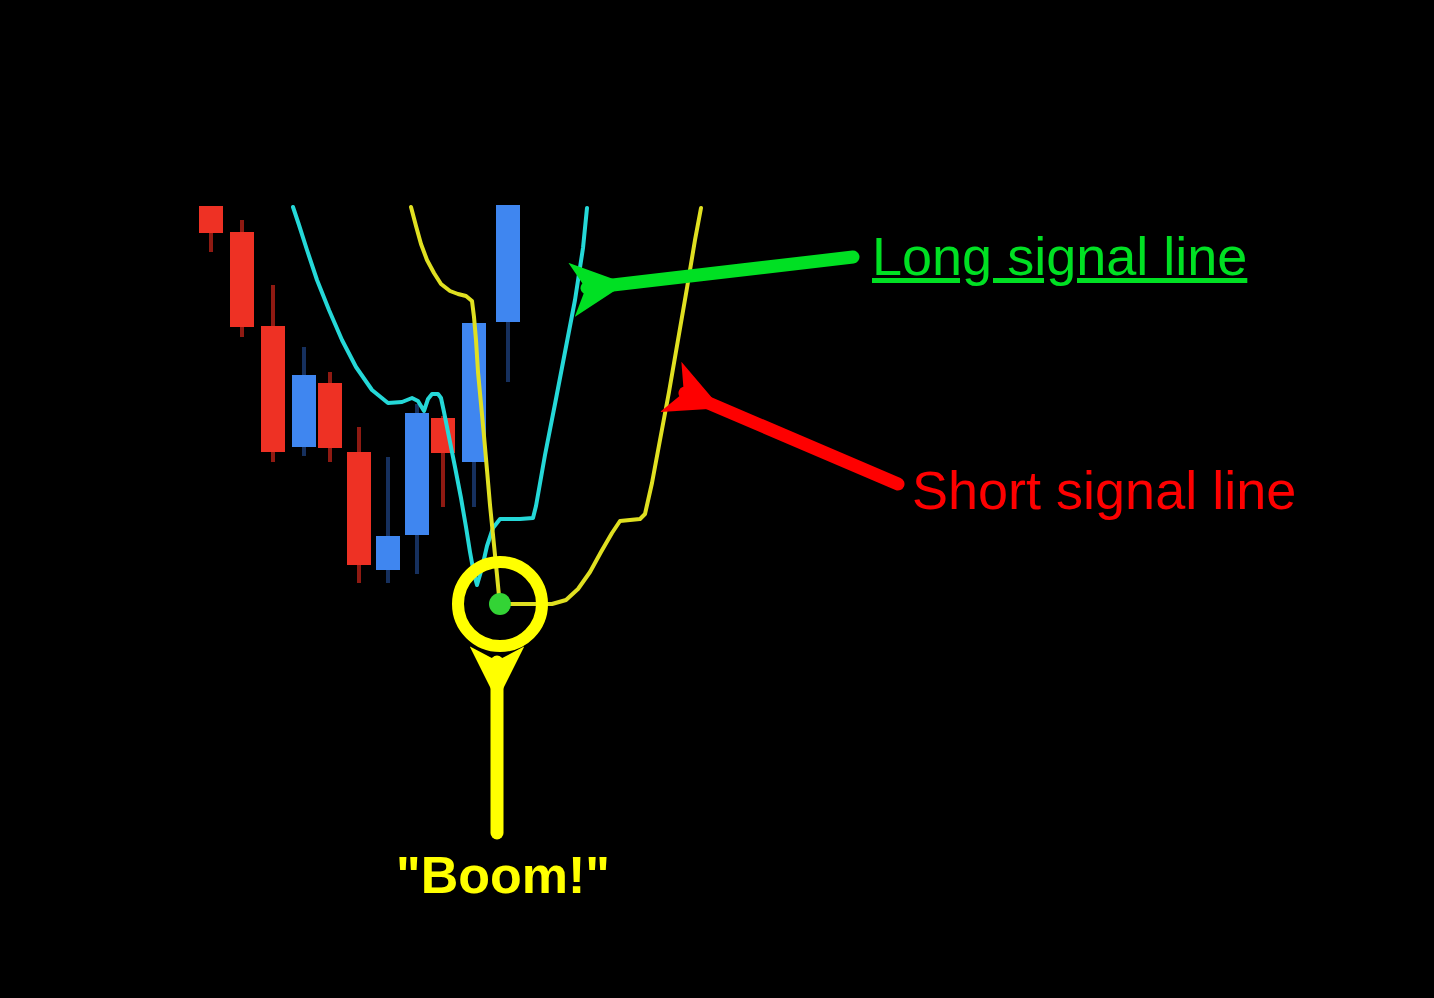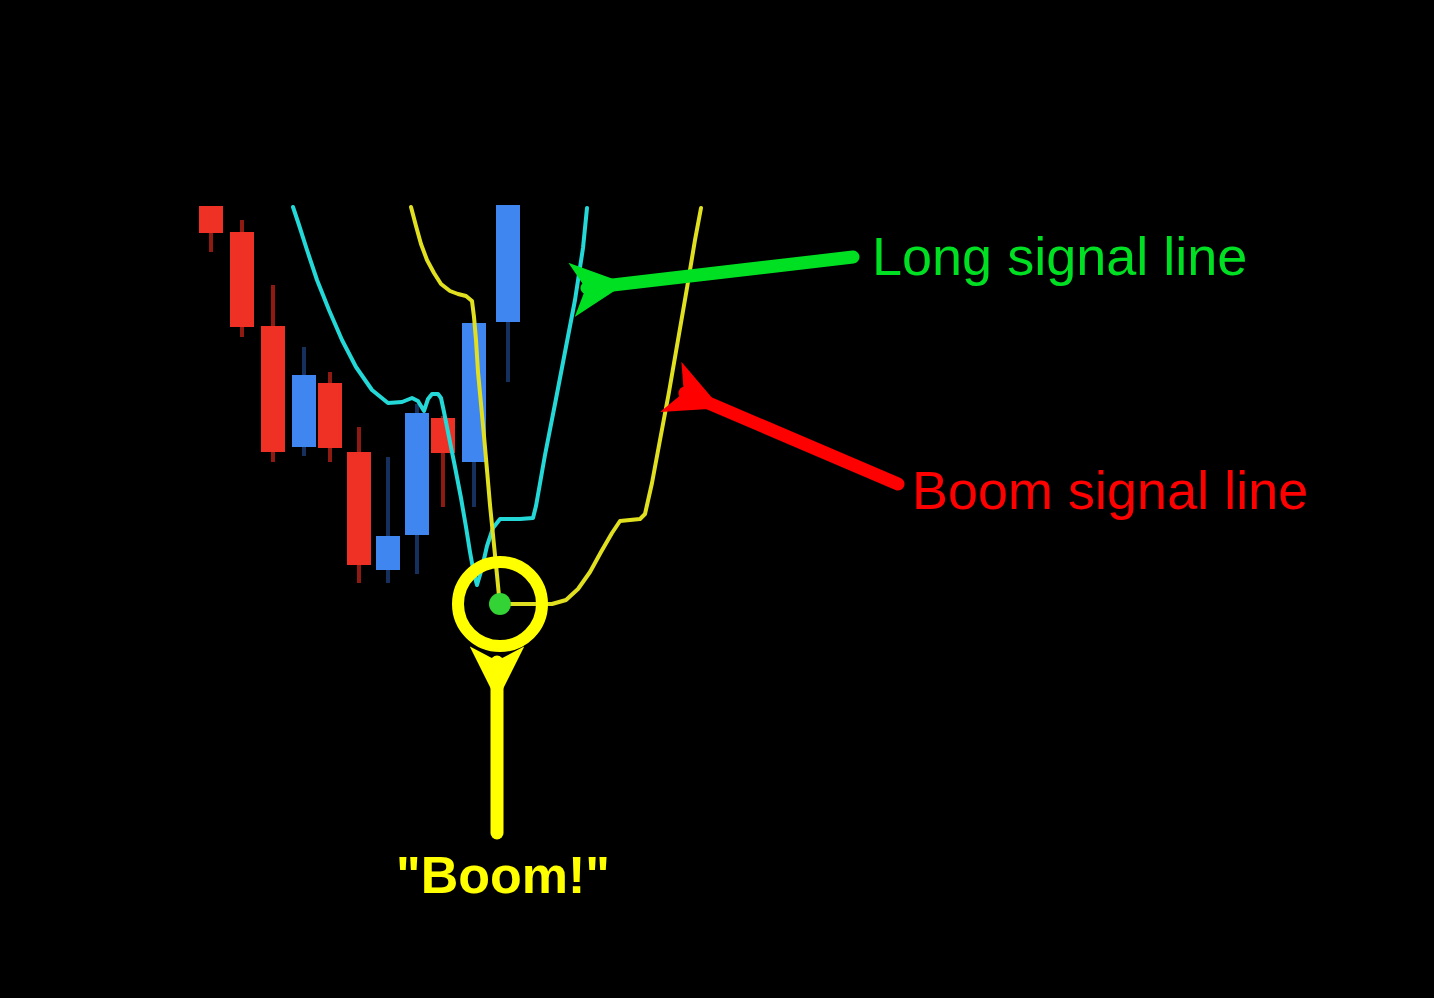--- a/index.html
+++ b/index.html
@@ -30,20 +30,21 @@
     white-space: nowrap;
     font-family: "Liberation Sans", sans-serif;
     line-height: 1;
     user-select: none;
   }
   #label-long {
     left: 872px;
     top: 229px;
     font-size: 54px;
     font-weight: 400;
+    text-decoration: underline;
   }
   #label-short {
     left: 912px;
     top: 463px;
     font-size: 54px;
     font-weight: 400;
   }
   #label-boom {
     left: 396px;
     top: 849px;
@@ -127,17 +128,17 @@
 
     <g id="arrows-layer">
         <line x1="853" y1="257" x2="587" y2="288" stroke="#00e023" stroke-width="13" stroke-linecap="round" marker-end="url(#arrow-green)"></line>
         <line x1="898" y1="484" x2="685" y2="393" stroke="#fe0000" stroke-width="13" stroke-linecap="round" marker-end="url(#arrow-red)"></line>
         <line x1="497" y1="833" x2="497" y2="662" stroke="#ffff00" stroke-width="13" stroke-linecap="round" marker-end="url(#arrow-yellow)"></line>
       </g>
   </svg>
 
   <div class="annotation-label" id="label-long" style="color: rgb(0, 224, 35); left: 872px; top: 229px; font-size: 54px;">Long signal line</div>
 
-  <div class="annotation-label" id="label-short" style="color: rgb(254, 0, 0); left: 912px; top: 463px; font-size: 54px;">Boom signal line</div>
+  <div class="annotation-label" id="label-short" style="color: rgb(254, 0, 0); left: 912px; top: 463px; font-size: 54px;">Short signal line</div>
 
   <div class="annotation-label" id="label-boom" style="color: rgb(255, 255, 0); left: 396px; top: 849px; font-size: 52px;">"Boom!"</div>
 
 </div>
 
 </body></html>

